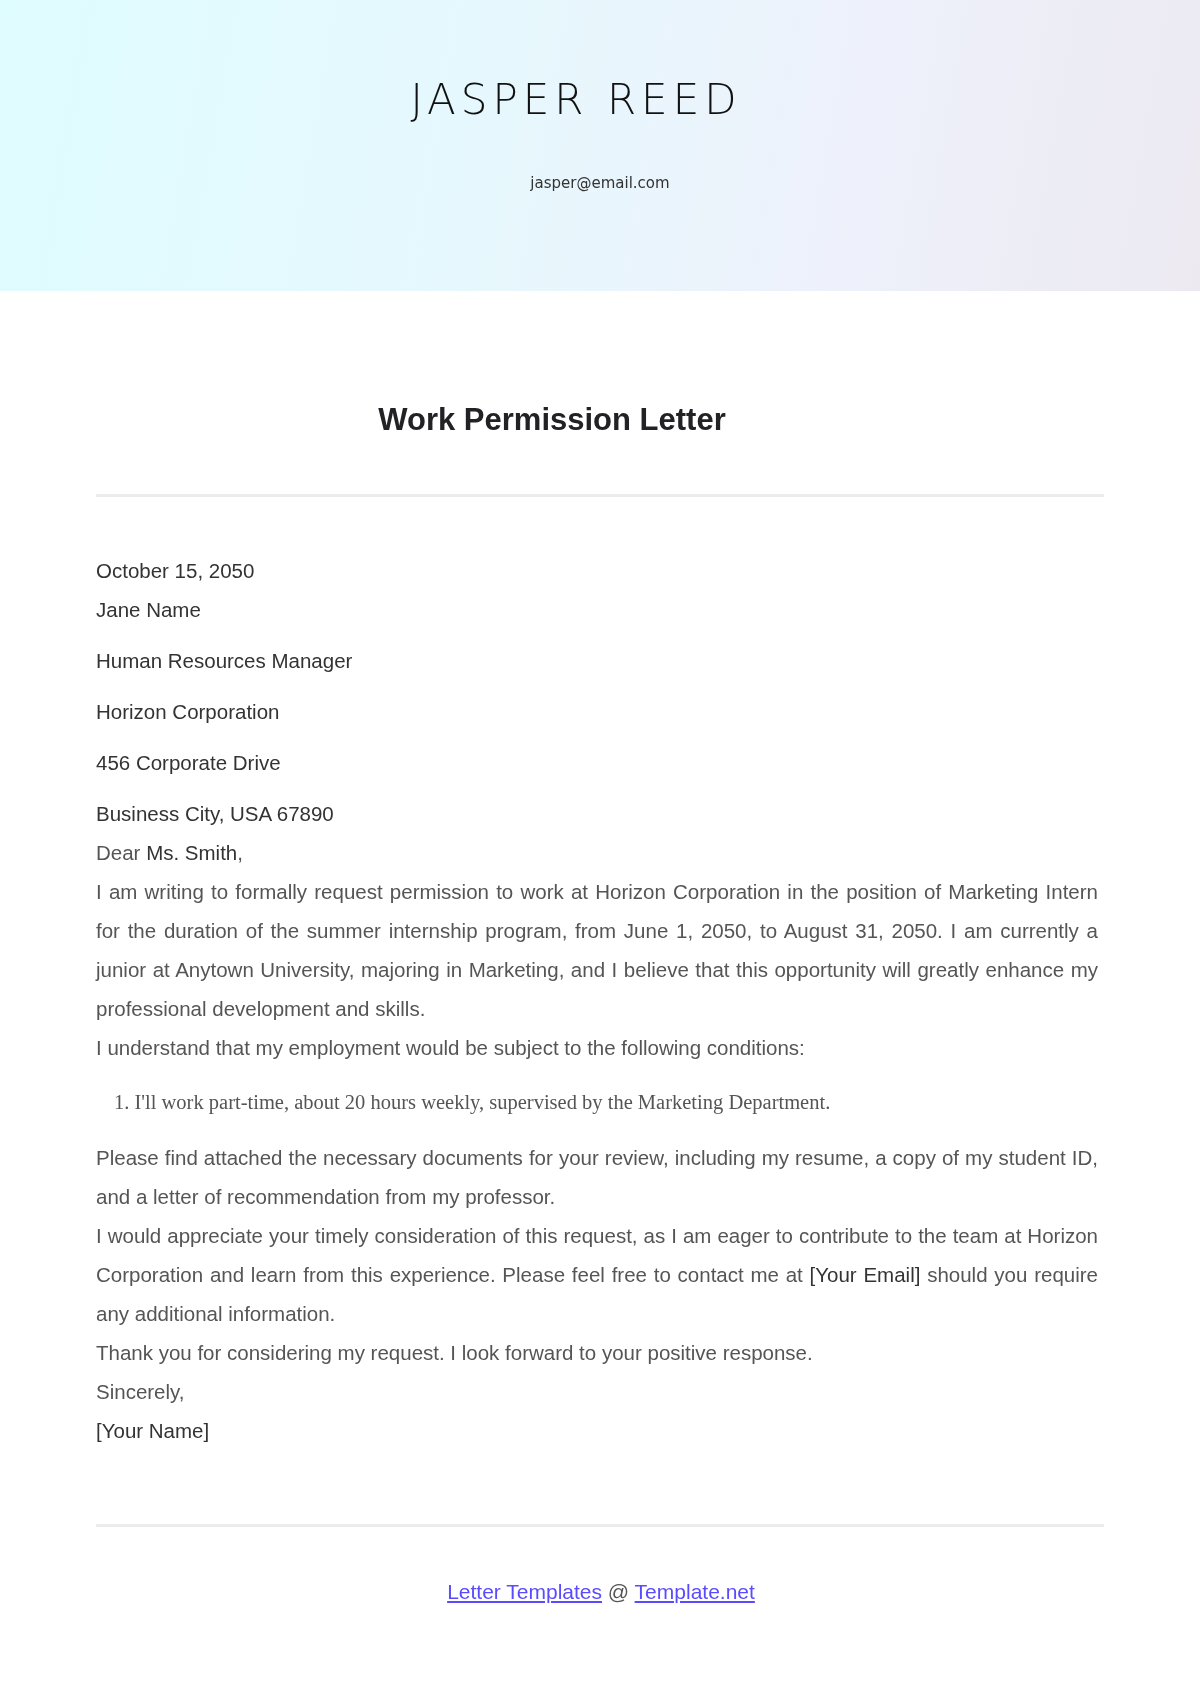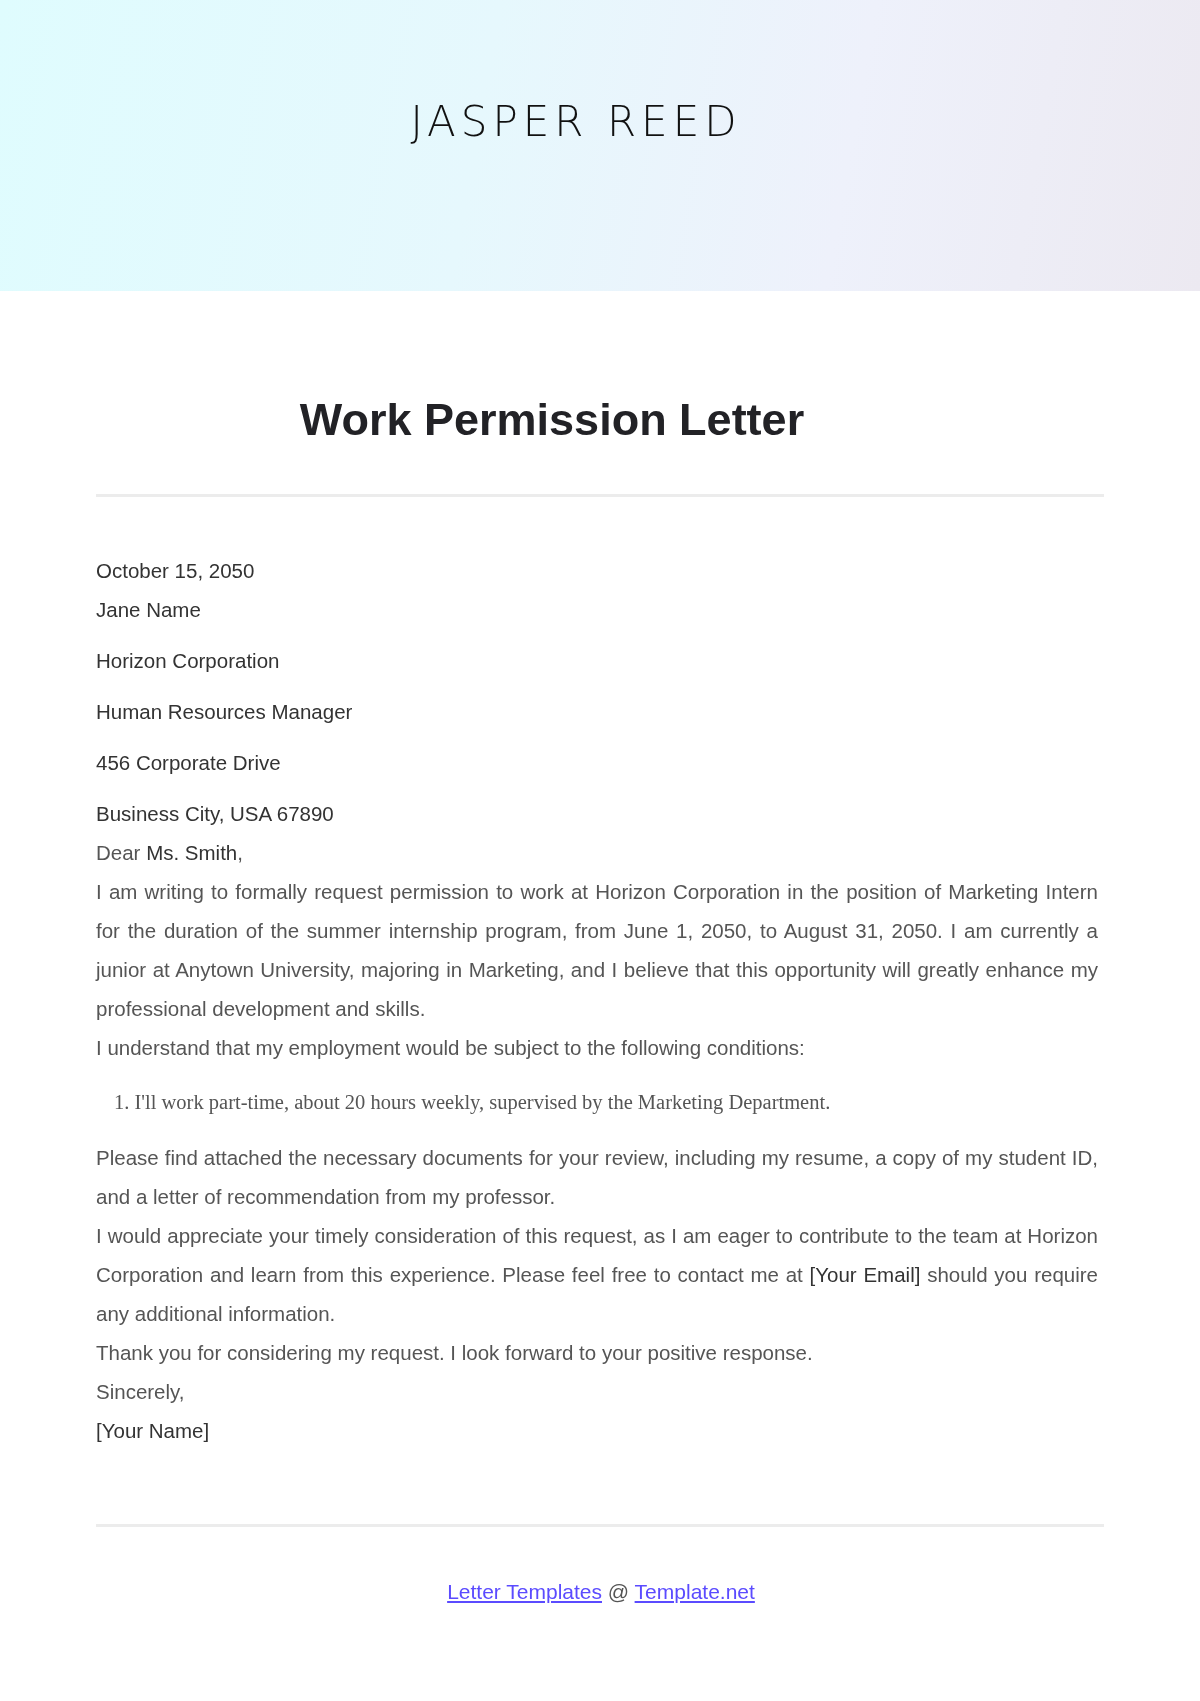--- a/index.html
+++ b/index.html
@@ -2,31 +2,31 @@
 <html><head>
   <meta charset="utf-8">
   <style>
     html, body { margin: 0; padding: 0; background: #ffffff; }
     body { width: 1200px; height: 1701px; position: relative; overflow: hidden; font-family: "Liberation Sans", sans-serif; }
     .header {
       position: absolute; left: 0; top: 0; width: 1200px; height: 291px;
       background: linear-gradient(100deg, #dffcfe 0%, #e6f8fd 40%, #eef1fb 70%, #ece9f1 100%);
     }
     .name {
-      position: absolute; left: 0; width: 1152px; top: 94px; text-align: center;
+      position: absolute; left: 0; width: 1152px; top: 72px; text-align: center;
       font-family: "DejaVu Sans", sans-serif; font-weight: 300; font-size: 42px; letter-spacing: 5px;
       color: #111111; line-height: 56px;
     }
     .email {
       position: absolute; left: 0; width: 1200px; top: 174px; text-align: center;
       font-family: "DejaVu Sans", sans-serif; font-size: 15px; color: #333333;
     }
     .title {
       position: absolute; left: 0; width: 1104px; top: 395px; text-align: center;
-      font-family: "Liberation Sans", sans-serif; font-weight: bold; font-size: 45px; color: #222226;
+      font-family: "Liberation Sans", sans-serif; font-weight: bold; font-size: 31px; color: #222226;
       line-height: 50px;
     }
     .divider { position: absolute; left: 96px; width: 1008px; height: 3px; background: #ececec; }
     .divider.top { top: 494px; }
     .divider.bottom { top: 1524px; }
     .content {
       position: absolute; left: 96px; width: 1002px; top: 551px;
       font-family: "Liberation Sans", sans-serif; font-size: 20.5px; color: #555555; line-height: 39px;
     }
     .line { display: block; }
@@ -40,30 +40,31 @@
       position: absolute; left: 1px; width: 1200px; top: 1580px; text-align: center;
       font-family: "Liberation Sans", sans-serif; font-size: 21px; color: #555555;
     }
     .footer a { color: #5b4bff; text-decoration: underline; }
   </style>
 </head>
 <body>
 
 <div class="header">
   <div class="name">JASPER REED</div>
+  <div class="email">jasper@email.com</div>
 </div>
 
 <div class="title">Work Permission Letter</div>
 <div class="divider top"></div>
 
 <div class="content">
   <span class="line bold">October 15, 2050</span>
   <span class="line bold">Jane Name</span>
+  <span class="line bold addr-gap">Human Resources Manager</span>
   <span class="line bold addr-gap">Horizon Corporation</span>
-  <span class="line bold addr-gap">Human Resources Manager</span>
   <span class="line bold addr-gap">456 Corporate Drive</span>
   <span class="line bold addr-gap">Business City, USA 67890</span>
   <span class="line"><span>Dear </span><span class="bold">Ms. Smith</span><span>,</span></span>
   <div class="justify">I am writing to formally request permission to work at Horizon Corporation in the position of Marketing Intern for the duration of the summer internship program, from June 1, 2050, to August 31, 2050. I am currently a junior at Anytown University, majoring in Marketing, and I believe that this opportunity will greatly enhance my professional development and skills.</div>
   <div>I understand that my employment would be subject to the following conditions:</div>
   <ul class="list">
     <li style="padding-left:2px;">1. I'll work part-time, about 20 hours weekly, supervised by the Marketing Department.</li>
   </ul>
   <div class="justify para-gap">Please find attached the necessary documents for your review, including my resume, a copy of my student ID, and a letter of recommendation from my professor.</div>
   <div class="justify" style="text-align-last:left;"><span>I would appreciate your timely consideration of this request, as I am eager to contribute to the team at Horizon Corporation and learn from this experience. Please feel free to contact me at</span> <span class="bold">[Your Email]</span><span> should you require any additional information.</span></div>

